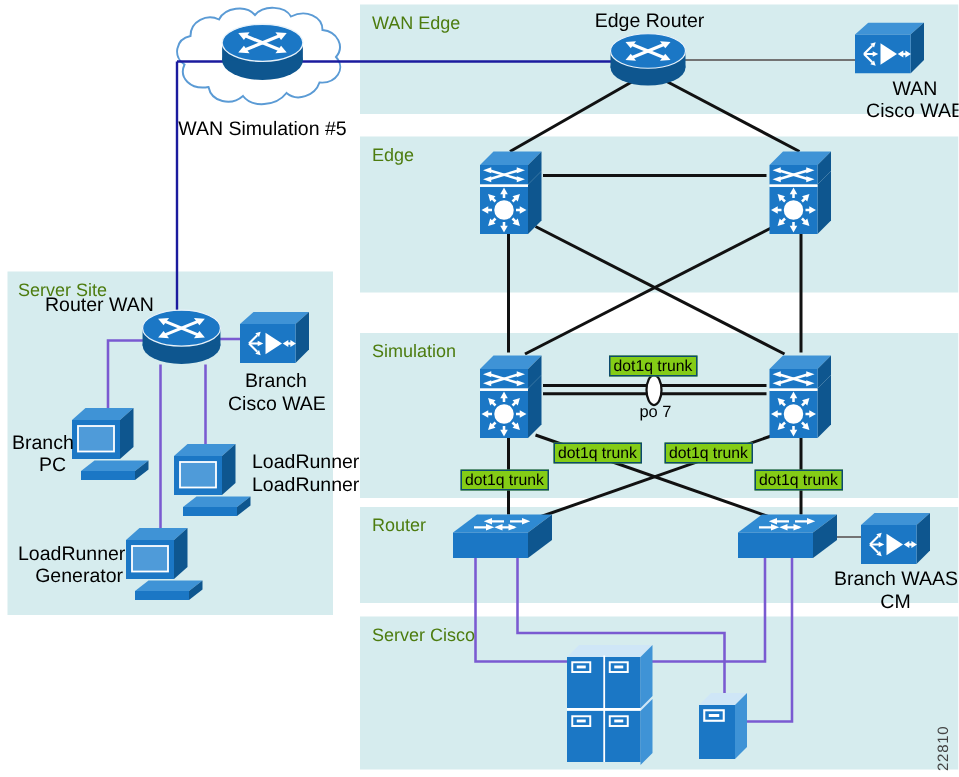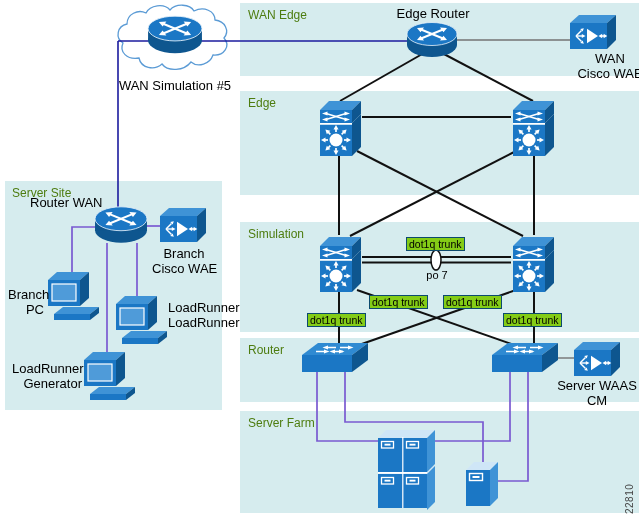--- a/index.html
+++ b/index.html
@@ -160,21 +160,21 @@
 <div class="band" style="left:240px;top:91px;width:399px;height:104px"></div>
 <div class="band" style="left:240px;top:222px;width:399px;height:110px"></div>
 <div class="band" style="left:240px;top:338px;width:399px;height:64px"></div>
 <div class="band" style="left:240px;top:411px;width:399px;height:102px"></div>
 <div class="band" style="left:5px;top:181px;width:217px;height:229px"></div>
 
 <div class="band-label" style="left:248px;top:8px">WAN Edge</div>
 <div class="band-label" style="left:248px;top:96px">Edge</div>
 <div class="band-label" style="left:248px;top:227px">Simulation</div>
 <div class="band-label" style="left:248px;top:343px">Router</div>
-<div class="band-label" style="left:248px;top:416px">Server Farm</div>
+<div class="band-label" style="left:248px;top:416px">Server Cisco</div>
 <div class="band-label" style="left:12px;top:186px">Server Site</div>
 
 <div class="icon under" style="left:114px;top:2px">
   <svg width="120" height="76" viewBox="0 0 120 76">
     <path d="M25,56 C13,58 5,50 9,41 C1,36 3,24 13,22 C13,12 24,7 32,11 C36,3 50,1 56,8
              C62,1 76,2 80,9 C90,4 101,9 101,18 C111,19 116,29 110,36 C117,44 110,54 99,53
              C96,62 84,66 77,60 C70,69 54,70 48,62 C40,69 27,66 25,56 Z" fill="#fff" stroke="#5b9bd5" stroke-width="1.3"></path>
   </svg>
 </div>
 
@@ -301,21 +301,21 @@
     </svg>
 </div>
 
 <div class="lbl ctr" style="left:114px;top:78px;width:122px">WAN Simulation #5</div>
 <div class="lbl ctr" style="left:385px;top:6px;width:96px">Edge Router</div>
 <div class="lbl ctr" style="left:574px;top:51px;width:72px">
   <div>WAN</div>
   <div>Cisco WAE</div>
 </div>
 <div class="lbl ctr" style="left:556px;top:378px;width:82px">
-  <div>Server WAAS</div>
+  <div>Branch WAAS</div>
   <div>CM</div>
 </div>
 <div class="lbl ctr" style="left:30px;top:195px;width:72px">Router WAN</div>
 <div class="lbl ctr" style="left:152px;top:246px;width:64px">
   <div>Branch</div>
   <div>Cisco WAE</div>
 </div>
 <div class="lbl rt" style="left:8px;top:287px;width:36px">
   <div>Branch</div>
   <div>PC</div>

